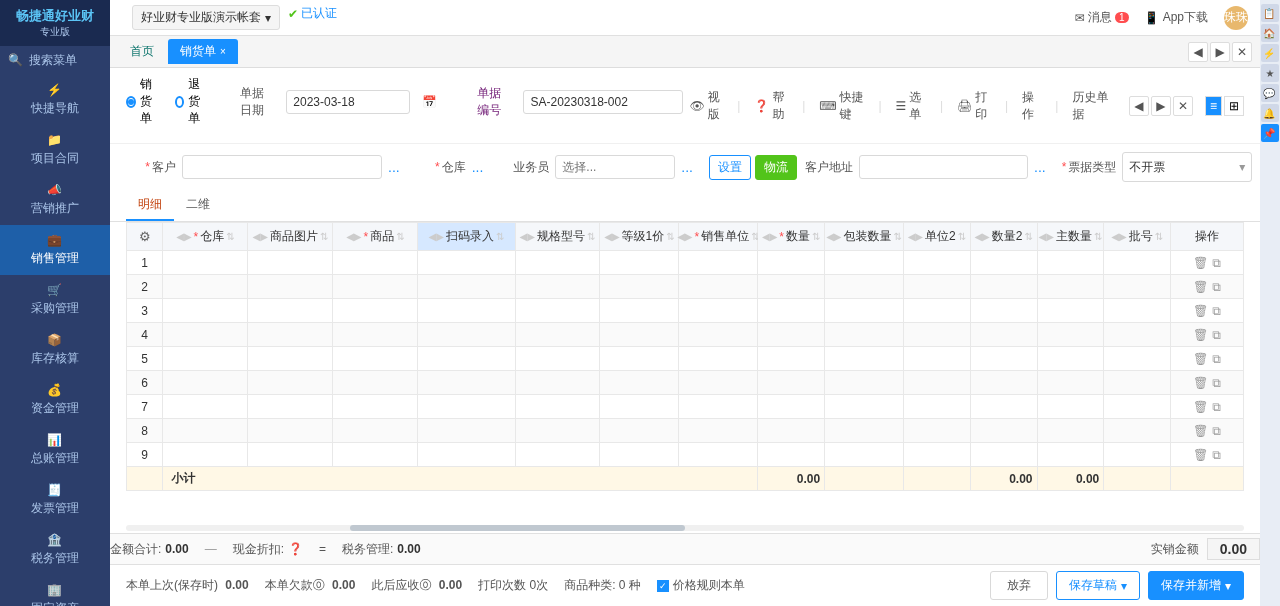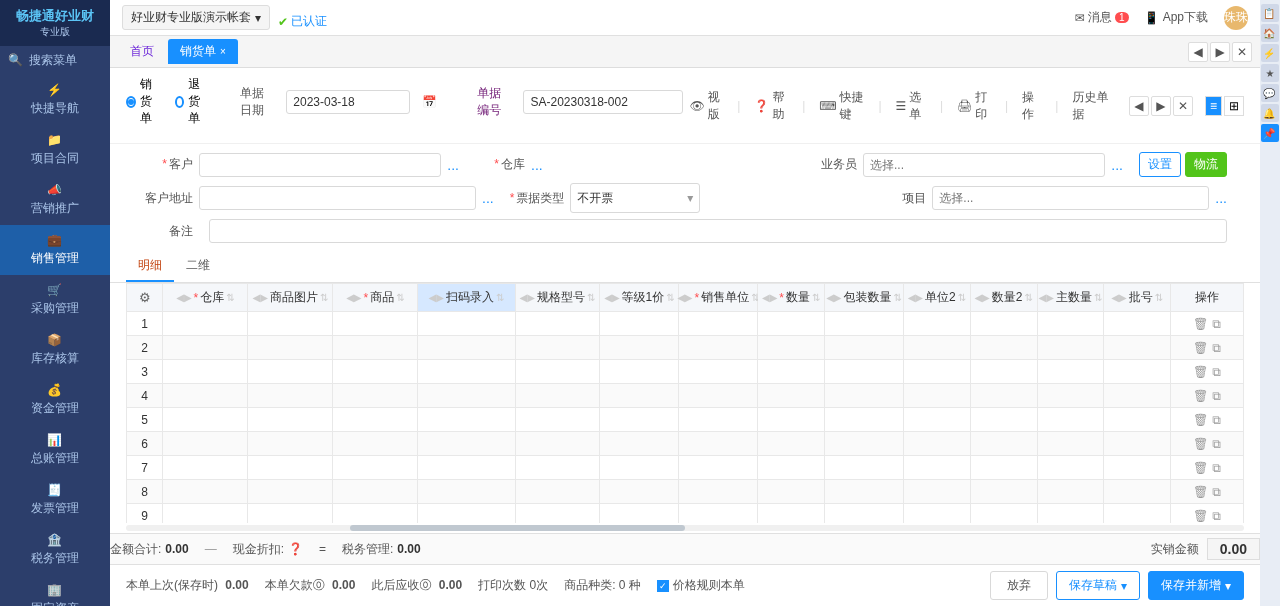--- a/index.html
+++ b/index.html
@@ -11,52 +11,52 @@
     .sidebar-logo .brand { color: #5bc4f5; font-size: 13px; font-weight: bold; }
     .sidebar-search { display: flex; align-items: center; padding: 6px 8px; color: #aac4e8; cursor: pointer; font-size: 12px; gap: 6px; }
     .sidebar-item { display: flex; flex-direction: column; align-items: center; padding: 8px 4px; color: #aac4e8; cursor: pointer; font-size: 11px; gap: 3px; }
     .sidebar-item.active { background: #1e5fa8; color: #fff; }
 
     
     .main { flex: 1; display: flex; flex-direction: column; height: 606px; overflow: hidden; }
 
     
     .topbar { background: #fff; height: 36px; display: flex; align-items: center; padding: 0 12px; border-bottom: 1px solid #e0e0e0; justify-content: space-between; flex-shrink: 0; }
-    .topbar-left { display: flex; align-items: flex-end; gap: 8px; }
+    .topbar-left { display: flex; align-items: flex-start; gap: 8px; margin-left: 10px; }
     .company-select { display: flex; align-items: center; gap: 4px; background: #f5f5f5; border: 1px solid #ddd; border-radius: 3px; padding: 3px 8px; cursor: pointer; font-size: 12px; color: #333; }
     .certified { display: flex; align-items: center; gap: 3px; color: #1890ff; font-size: 12px; }
     .certified-dot { color: #52c41a; }
     .topbar-right { display: flex; align-items: center; gap: 16px; }
     .topbar-btn { display: flex; align-items: center; gap: 3px; color: #555; cursor: pointer; font-size: 12px; }
     .badge { background: #ff4d4f; color: #fff; border-radius: 8px; padding: 0 4px; font-size: 10px; min-width: 14px; text-align: center; }
     .avatar { width: 24px; height: 24px; border-radius: 50%; background: #e8b86d; display: flex; align-items: center; justify-content: center; color: #fff; font-size: 11px; }
 
     
     .tabbar { background: #f5f5f5; border-bottom: 1px solid #ddd; display: flex; align-items: center; padding: 0 8px; height: 32px; flex-shrink: 0; gap: 2px; }
-    .tab { padding: 4px 12px; font-size: 12px; cursor: pointer; color: #6d28d9; border-radius: 3px 3px 0 0; }
+    .tab { padding: 4px 12px; font-size: 12px; cursor: pointer; color: #0f766e; border-radius: 3px 3px 0 0; }
     .tab.active { background: #1890ff; color: #fff; display: flex; align-items: center; gap: 4px; }
     .tab-close { cursor: pointer; font-size: 10px; }
     .tab-nav { display: flex; gap: 2px; margin-left: auto; }
     .tab-nav-btn { width: 20px; height: 20px; display: flex; align-items: center; justify-content: center; cursor: pointer; color: #555; border: 1px solid #ddd; background: #fff; border-radius: 2px; }
 
     
     .content { flex: 1; background: #fff; overflow: hidden; display: flex; flex-direction: column; }
 
     
     .form-header { padding: 8px 16px; border-bottom: 1px solid #f0f0f0; flex-shrink: 0; }
     .radio-group { display: flex; align-items: center; gap: 12px; margin-bottom: 8px; }
     .radio-item { display: flex; align-items: center; gap: 4px; cursor: pointer; }
     .radio-dot { width: 12px; height: 12px; border-radius: 50%; border: 2px solid #1890ff; display: flex; align-items: center; justify-content: center; }
     .radio-dot.checked::after { content: ''; width: 6px; height: 6px; border-radius: 50%; background: #1890ff; }
     .form-toolbar { display: flex; align-items: center; gap: 8px; margin-left: auto; font-size: 12px; }
     .toolbar-btn { display: flex; align-items: center; gap: 3px; color: #555; cursor: pointer; padding: 2px 6px; border-radius: 2px; }
     .toolbar-sep { color: #ddd; }
 
     
-    .form-fields { padding: 8px 33px; display: flex; flex-direction: column; gap: 6px; flex-shrink: 0; }
+    .form-fields { padding: 8px 16px; display: flex; gap: 6px; flex-shrink: 0; }
     .field-row { display: flex; align-items: center; gap: 16px; }
     .field-group { display: flex; align-items: center; gap: 6px; flex: 1; }
     .field-label { color: #555; white-space: nowrap; min-width: 50px; text-align: right; }
     .field-label.required::before { content: '*'; color: #ff4d4f; margin-right: 2px; }
     .field-input { flex: 1; border: 1px solid #d9d9d9; border-radius: 3px; padding: 3px 6px; font-size: 12px; height: 24px; color: #333; background: #fff; }
     .field-input-wide { width: 200px; }
     .field-dots { color: #1890ff; cursor: pointer; font-size: 14px; }
     .field-select { border: 1px solid #d9d9d9; border-radius: 3px; padding: 3px 6px; font-size: 12px; height: 30px; color: #333; background: #fff; display: flex; align-items: center; justify-content: space-between; cursor: pointer; min-width: 120px; }
     .field-select-arrow { color: #999; }
     .right-btns { display: flex; gap: 4px; }

